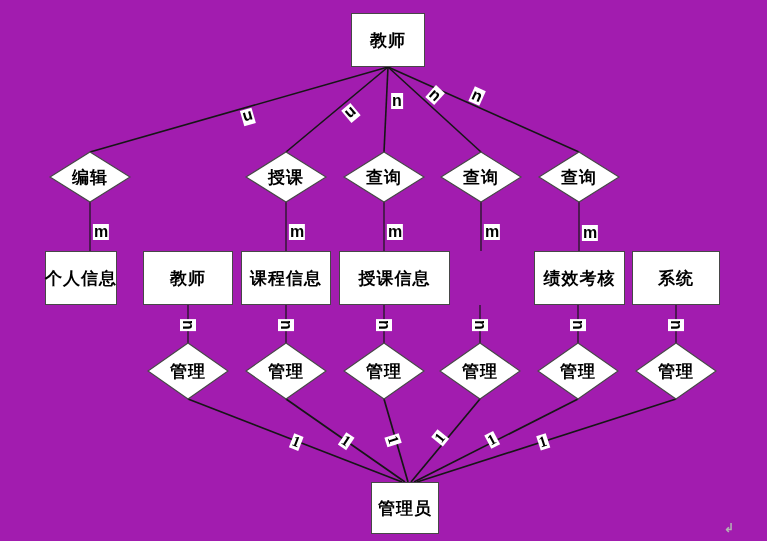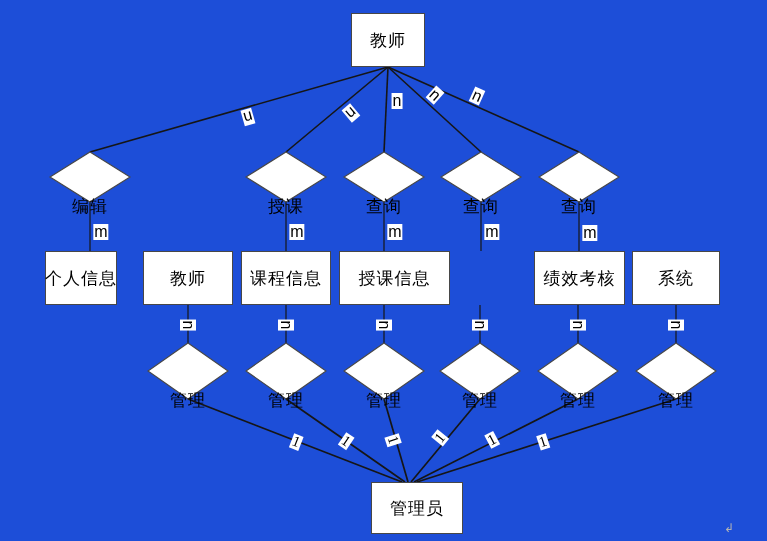--- a/index.html
+++ b/index.html
@@ -1,28 +1,28 @@
 <!DOCTYPE html>
 <html><head>
 <meta charset="utf-8">
 <style>
   html,body{margin:0;padding:0;background:#ffffff;}
   .canvas{
-    position:relative;width:767px;height:541px;background:#1d4ed8;
-    font-family:"Liberation Sans",sans-serif;overflow:hidden;color:#000;
+    position:relative;width:767px;height:541px;background:#a21caf;
+    font-family:"Liberation Sans",sans-serif;overflow:hidden;color:#000;font-weight:bold;
   }
   svg.wires{position:absolute;left:0;top:0;}
   .entity{
     position:absolute;box-sizing:border-box;background:#ffffff;
     border:1.5px solid #474747;display:flex;align-items:center;justify-content:center;
     font-size:17px;letter-spacing:1px;white-space:nowrap;
   }
   .dlabel{
     position:absolute;transform:translate(-50%,-50%);
-    font-size:17px;letter-spacing:1px;white-space:nowrap;margin-top:29px;
+    font-size:17px;letter-spacing:1px;white-space:nowrap;
   }
   .edge{
     position:absolute;background:#ffffff;font-size:16px;line-height:1;
     padding:0 1px;transform:translate(-50%,-50%);white-space:nowrap;
   }
   .edge.one{font-family:"Liberation Serif",serif;font-size:15px;}
   .r164{transform:translate(-50%,-50%) rotate(164deg);}
   .r140{transform:translate(-50%,-50%) rotate(140deg);}
   .r42{transform:translate(-50%,-50%) rotate(42deg);}
   .r24{transform:translate(-50%,-50%) rotate(24deg);}
@@ -100,21 +100,21 @@
 
   <div class="entity" style="left:351px;top:13px;width:74px;height:54px">教师</div>
 
   <div class="entity" style="left:45px;top:251px;width:72px;height:54px">个人信息</div>
   <div class="entity" style="left:143px;top:251px;width:90px;height:54px">教师</div>
   <div class="entity" style="left:241px;top:251px;width:90px;height:54px">课程信息</div>
   <div class="entity" style="left:339px;top:251px;width:111px;height:54px">授课信息</div>
   <div class="entity" style="left:534px;top:251px;width:91px;height:54px">绩效考核</div>
   <div class="entity" style="left:632px;top:251px;width:88px;height:54px">系统</div>
 
-  <div class="entity" style="left:371px;top:482px;width:92px;height:52px">管理员</div>
+  <div class="entity" style="left:371px;top:482px;width:68px;height:52px">管理员</div>
 
   <span class="dlabel" style="left:90px;top:177px">编辑</span>
   <span class="dlabel" style="left:286px;top:177px">授课</span>
   <span class="dlabel" style="left:384px;top:177px">查询</span>
   <span class="dlabel" style="left:481px;top:177px">查询</span>
   <span class="dlabel" style="left:579px;top:177px">查询</span>
 
   <span class="dlabel" style="left:188px;top:371px">管理</span>
   <span class="dlabel" style="left:286px;top:371px">管理</span>
   <span class="dlabel" style="left:384px;top:371px">管理</span>

